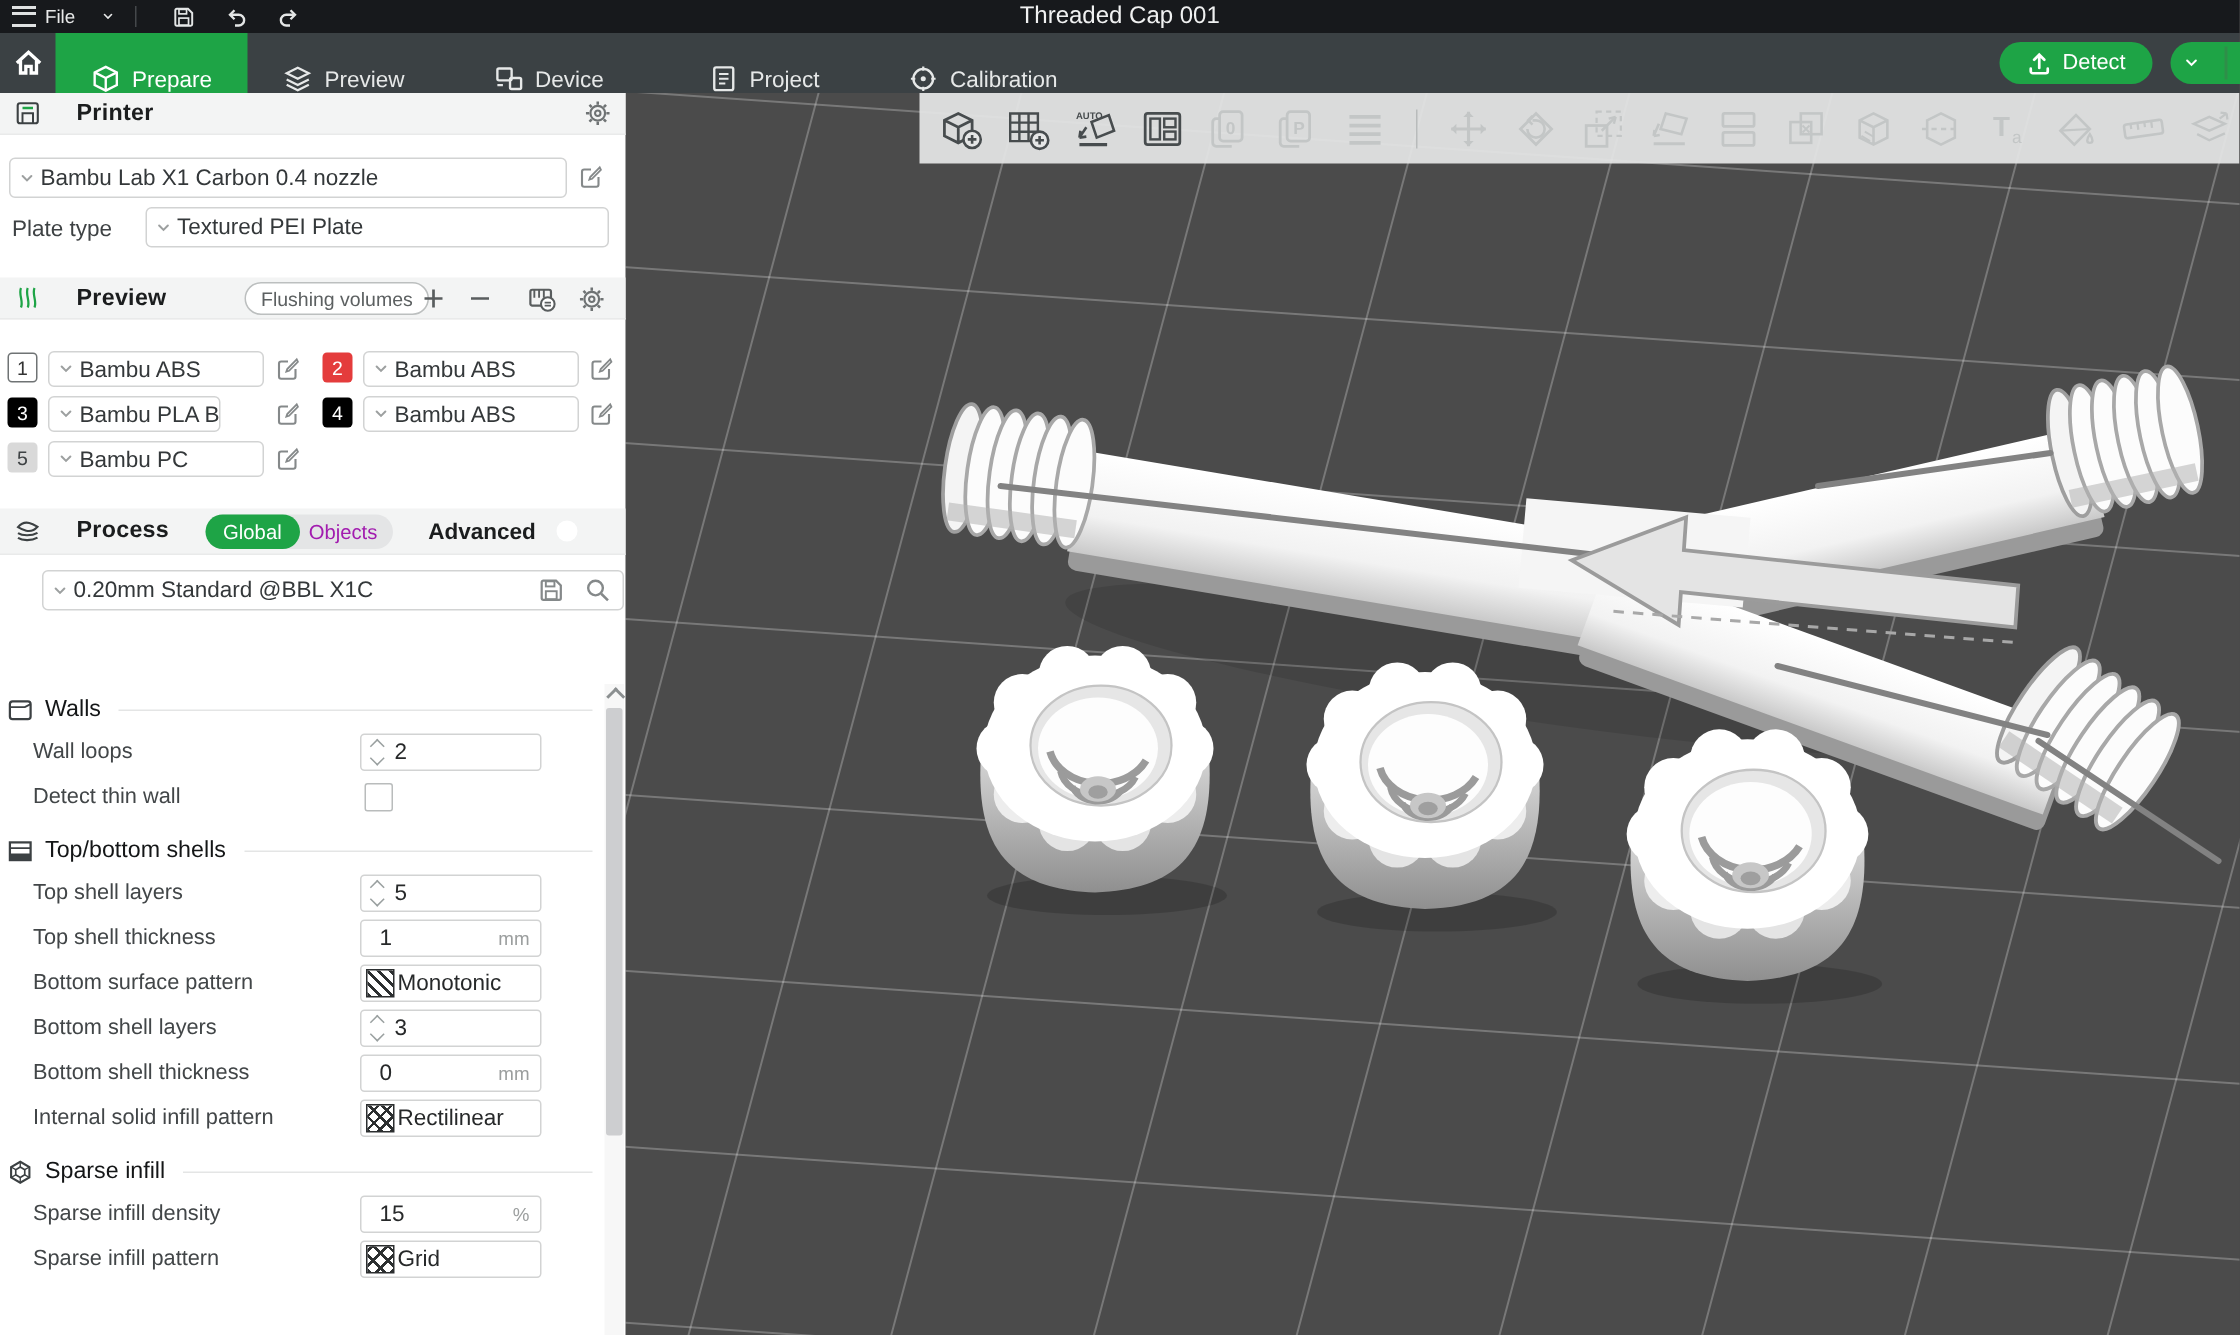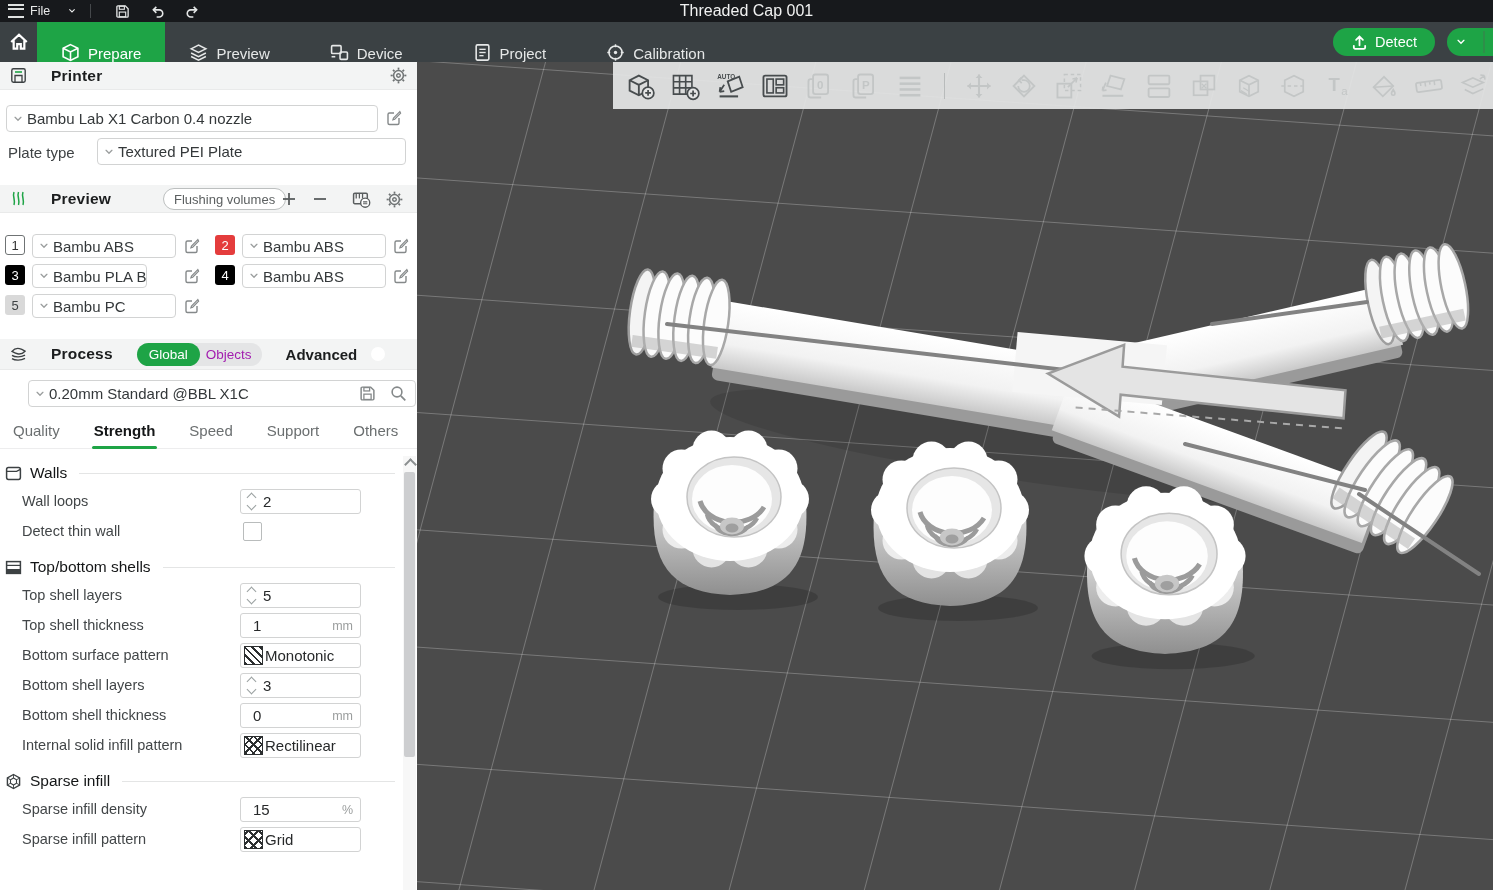--- a/index.html
+++ b/index.html
@@ -440,27 +440,20 @@
       </svg>
     <span>0.20mm Standard @BBL X1C</span>
   </div>
   <svg class="editbtn" style="left:359px;top:323px;width:17px;height:17px">
       <use href="#i-floppy"></use>
     </svg>
   <svg class="editbtn" style="left:390px;top:323px;width:17px;height:17px">
       <use href="#i-search"></use>
     </svg>
 
-  <div id="ptabs">
-    <div class="ptab">Quality</div>
-    <div class="ptab active">Strength</div>
-    <div class="ptab">Speed</div>
-    <div class="ptab">Support</div>
-    <div class="ptab">Others</div>
-  </div>
 
   <div id="params">
     <div class="phead">
       <svg class="sico">
           <use href="#i-walls"></use>
         </svg>
       <span class="pht">Walls</span>
         <div class="rule"></div>
     </div>
     <div class="prow">

